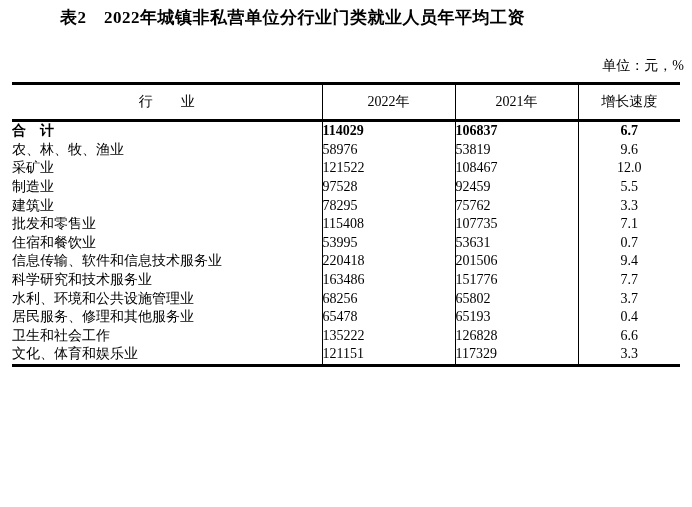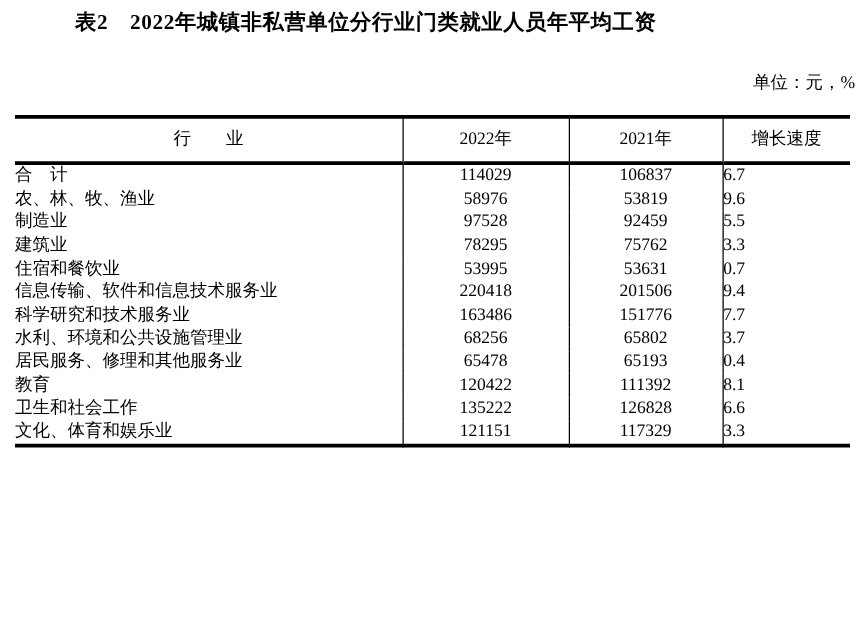--- a/index.html
+++ b/index.html
@@ -21,21 +21,20 @@
     position:absolute;top:57px;right:8px;
     font-size:14px;
   }
   table.wage{
     position:absolute;top:82px;left:12px;
     width:668px;
     border-collapse:collapse;
     table-layout:fixed;
     border-top:3px solid #000;
     border-bottom:3px solid #000;
-    margin-top:10px;
   }
   table.wage th, table.wage td{
     padding:0;margin:0;
     font-size:14px;
     line-height:1;
     overflow:hidden;
     white-space:nowrap;
   }
   table.wage thead th{
     height:34px;
@@ -43,23 +42,23 @@
     text-align:center;
     border-bottom:3px solid #000;
     vertical-align:middle;
   }
   table.wage td{
     height:18.6px;
     vertical-align:middle;
   }
   .vline{border-left:1px solid #000;}
   td.c-ind{text-align:left;padding-left:8px;}
-  td.c-num{text-align:center;padding-right:10px;}
-  td.c-growth{text-align:left;padding-right:8px;}
-  tr.bold td{font-weight:normal;}
+  td.c-num{text-align:left;padding-right:10px;}
+  td.c-growth{text-align:center;padding-right:8px;}
+  tr.bold td{font-weight:bold;}
 </style>
 </head>
 <body>
 
 <div class="page">
 
   <div class="title">表2　2022年城镇非私营单位分行业门类就业人员年平均工资</div>
 
   <div class="unit-note">单位：元，%</div>
 
@@ -85,30 +84,42 @@
           <td class="c-num vline">106837</td>
           <td class="c-growth vline">6.7</td>
         </tr>
         <tr>
           <td class="c-ind">农、林、牧、渔业</td>
           <td class="c-num vline">58976</td>
           <td class="c-num vline">53819</td>
           <td class="c-growth vline">9.6</td>
         </tr>
         <tr>
+          <td class="c-ind">采矿业</td>
+          <td class="c-num vline">121522</td>
+          <td class="c-num vline">108467</td>
+          <td class="c-growth vline">12.0</td>
+        </tr>
+        <tr>
           <td class="c-ind">制造业</td>
           <td class="c-num vline">97528</td>
           <td class="c-num vline">92459</td>
           <td class="c-growth vline">5.5</td>
         </tr>
         <tr>
           <td class="c-ind">建筑业</td>
           <td class="c-num vline">78295</td>
           <td class="c-num vline">75762</td>
           <td class="c-growth vline">3.3</td>
+        </tr>
+        <tr>
+          <td class="c-ind">批发和零售业</td>
+          <td class="c-num vline">115408</td>
+          <td class="c-num vline">107735</td>
+          <td class="c-growth vline">7.1</td>
         </tr>
         <tr>
           <td class="c-ind">住宿和餐饮业</td>
           <td class="c-num vline">53995</td>
           <td class="c-num vline">53631</td>
           <td class="c-growth vline">0.7</td>
         </tr>
         <tr>
           <td class="c-ind">信息传输、软件和信息技术服务业</td>
           <td class="c-num vline">220418</td>
@@ -127,26 +138,20 @@
           <td class="c-num vline">65802</td>
           <td class="c-growth vline">3.7</td>
         </tr>
         <tr>
           <td class="c-ind">居民服务、修理和其他服务业</td>
           <td class="c-num vline">65478</td>
           <td class="c-num vline">65193</td>
           <td class="c-growth vline">0.4</td>
         </tr>
         <tr>
-          <td class="c-ind">教育</td>
-          <td class="c-num vline">120422</td>
-          <td class="c-num vline">111392</td>
-          <td class="c-growth vline">8.1</td>
-        </tr>
-        <tr>
           <td class="c-ind">卫生和社会工作</td>
           <td class="c-num vline">135222</td>
           <td class="c-num vline">126828</td>
           <td class="c-growth vline">6.6</td>
         </tr>
         <tr>
           <td class="c-ind">文化、体育和娱乐业</td>
           <td class="c-num vline">121151</td>
           <td class="c-num vline">117329</td>
           <td class="c-growth vline">3.3</td>

